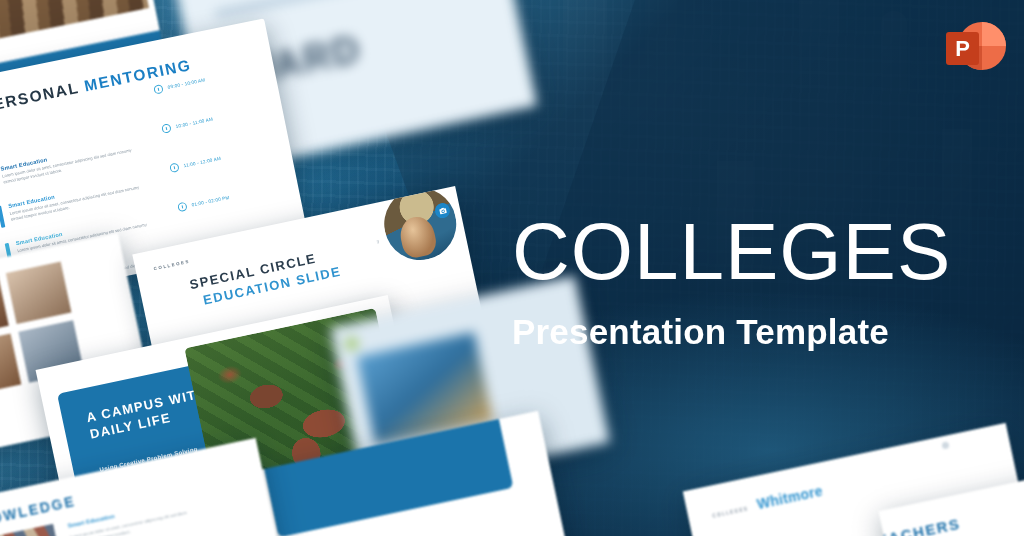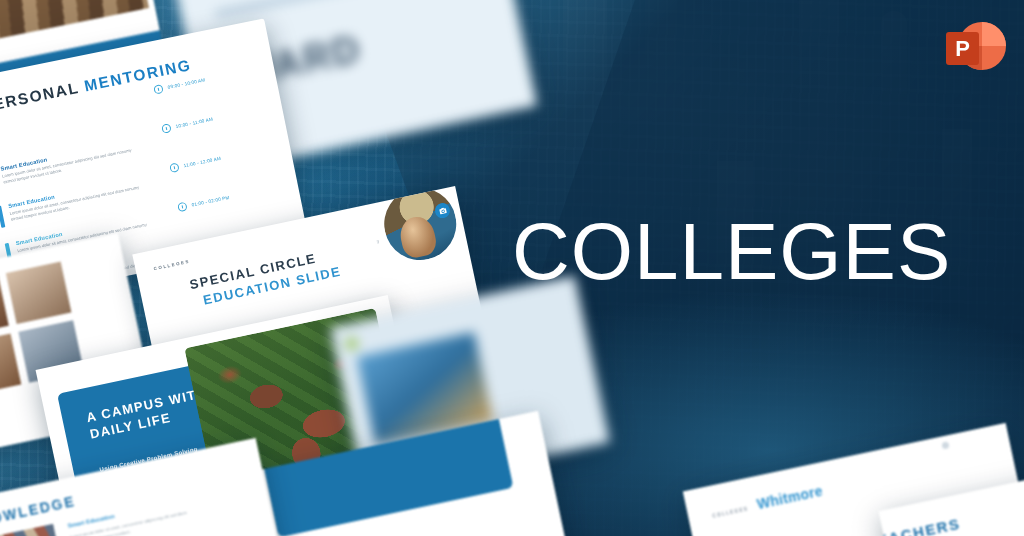--- a/index.html
+++ b/index.html
@@ -511,20 +511,21 @@
     <div class="wbrand">COLLEGES</div>
     <div class="wn">Whitmore</div>
   </div>
 
   <div class="slide blur-lite" id="s-ers">
     <div class="et">TEACHERS</div>
   </div>
 
   <div class="hero">
     <div class="hero-title">COLLEGES</div>
+    <div class="hero-sub">Presentation Template</div>
   </div>
 
   <div class="ppt-logo">
     <div class="circle"></div>
     <div class="tile">
       <span>P</span>
     </div>
   </div>
 
 </div>

